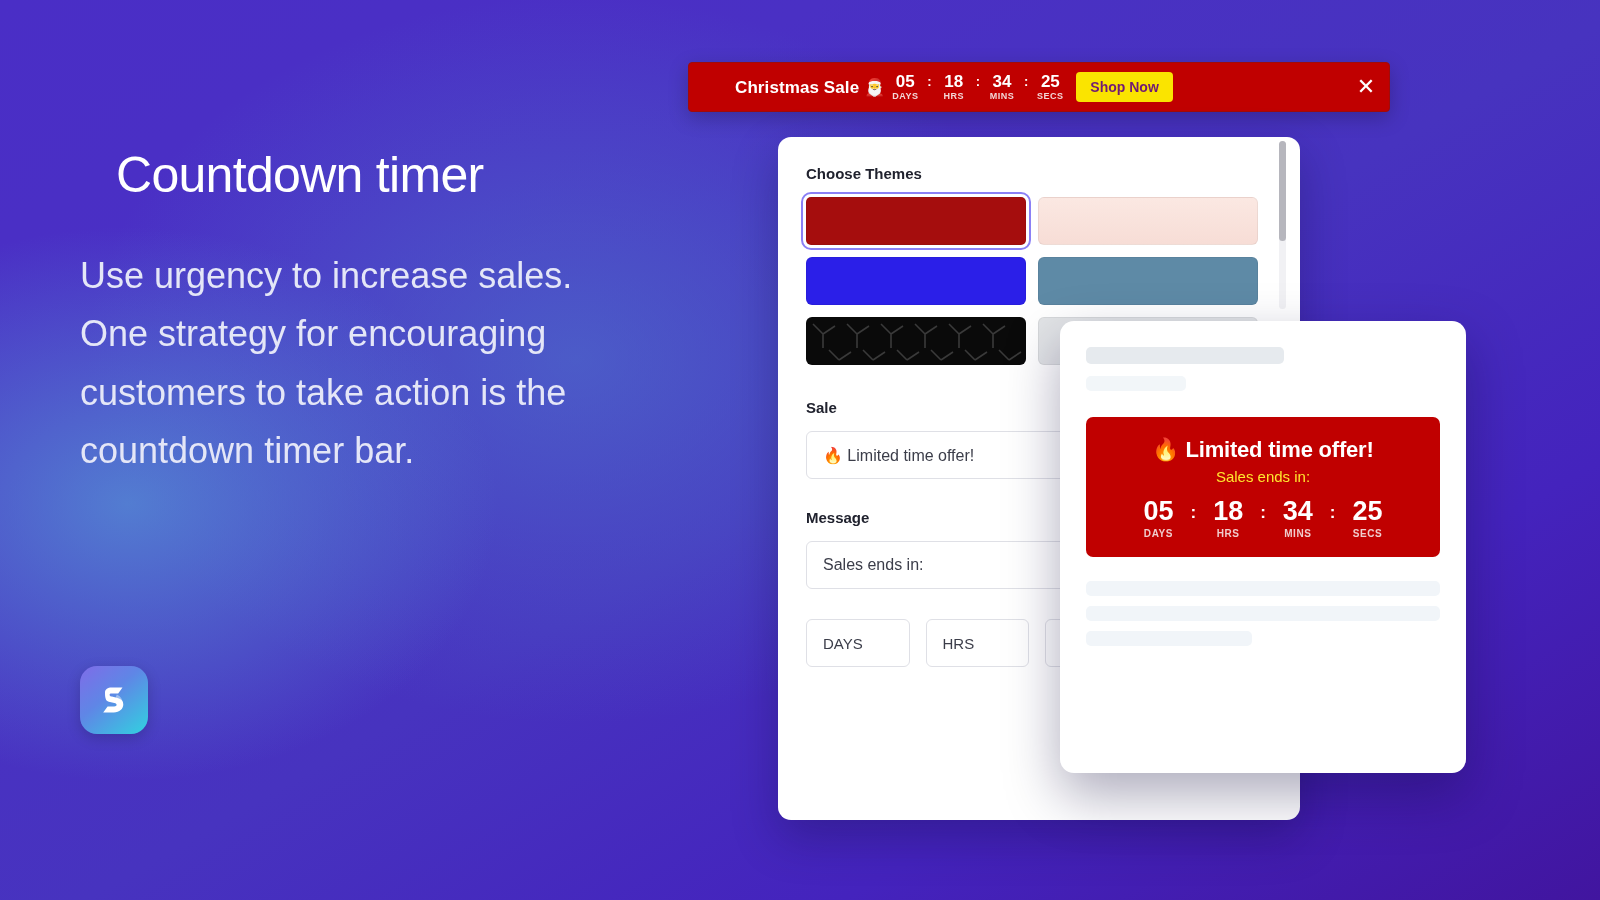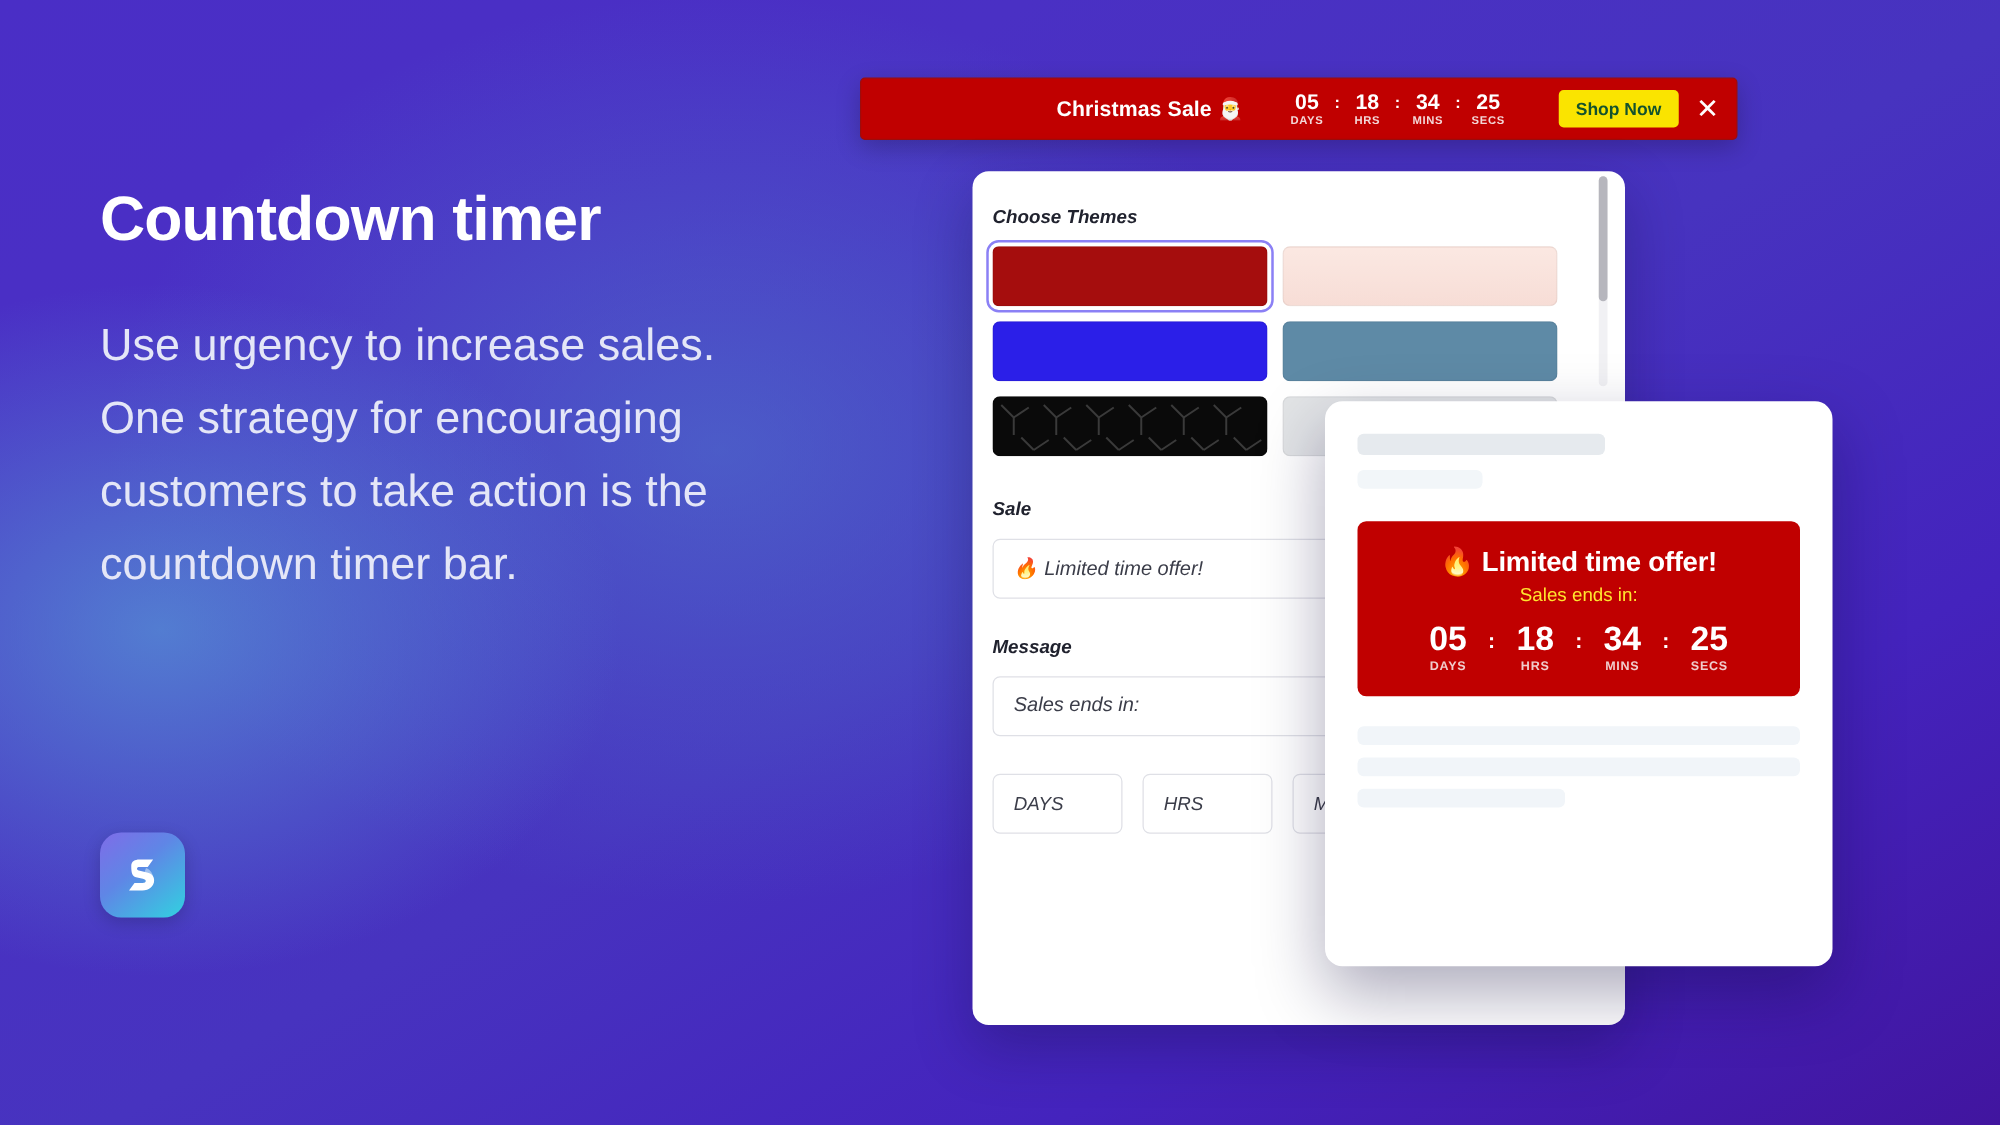--- a/index.html
+++ b/index.html
@@ -20,23 +20,24 @@
     overflow: hidden;
   }
 
   
   #left-panel {
     position: absolute; left: 80px; top: 148px; width: 600px;
   }
   #headline {
     color: #ffffff;
     font-size: 50px;
-    font-weight: 700;
+    font-weight: 400;
     letter-spacing: -0.7px;
     line-height: 1.1;
+    margin-left: 36px;
   }
   #body-copy {
     margin-top: 44px;
     color: #e4e6f7;
     font-size: 36px;
     font-weight: 400;
     line-height: 1.62;
     max-width: 570px;
   }
 
@@ -59,36 +60,37 @@
   #countdown-bar {
     position: absolute; left: 688px; top: 62px;
     width: 702px; height: 50px;
     background: #c00000;
     border: 1px solid #9e0c0c;
     border-radius: 4px;
     display: flex; align-items: center;
     box-shadow: 0 6px 20px rgba(0,0,0,0.22);
   }
   #bar-inner {
-    flex: 1; display: flex; align-items: center; justify-content: flex-end; gap: 30px;
+    flex: 1; display: flex; align-items: center; justify-content: flex-start; gap: 0;
+    padding-left: 46px;
   }
   #bar-title {
     color: #ffffff; font-size: 17px; font-weight: 700; letter-spacing: 0.1px;
     white-space: nowrap;
   }
   .bar-units { display: flex; align-items: center; gap: 2px; }
   .bar-unit {
     display: flex; flex-direction: column; align-items: center;
     min-width: 40px;
   }
   .bar-unit .num { color:#ffffff; font-size:17px; font-weight:700; line-height:1.05; }
   .bar-unit .lbl { color:#f3d7d7; font-size:9px; font-weight:700; letter-spacing:0.5px; margin-top:1px; }
   .bar-colon { color:#ffffff; font-size:13px; font-weight:700; padding-bottom:11px; }
   #shop-now {
-    background:#fae400; color:#14532d;
+    background:#fae400; color:#701a75;
     font-size:14px; font-weight:700;
     border:none; border-radius:4px;
     padding:7px 14px; cursor:pointer;
     white-space:nowrap;
     margin-left: 6px;
   }
   #bar-close {
     color:#ffffff; font-size:22px; font-weight:300;
     width:46px; text-align:center; cursor:pointer; line-height:1;
     font-family:"Liberation Sans", sans-serif;
@@ -109,21 +111,21 @@
     border-bottom: 1px solid #ececf2;
   }
   .tab {
     font-size: 16px; color: #7e8191; padding-bottom: 13px;
     cursor: pointer; white-space: nowrap;
   }
   .tab.active {
     color: #5b4ff0; font-weight: 700;
     box-shadow: inset 0 -3px 0 0 #5b4ff0;
   }
-  #panel-body { padding: 28px 32px 0 16px; position: relative; font-style: italic; }
+  #panel-body { padding: 28px 32px 0 28px; position: relative; }
   .field-label {
     font-size: 15px; font-weight: 700; color: #20222e;
     margin-bottom: 15px;
   }
   #theme-grid {
     display: grid;
     grid-template-columns: 220px 220px;
     grid-auto-rows: 48px;
     gap: 12px;
     margin-bottom: 34px;

